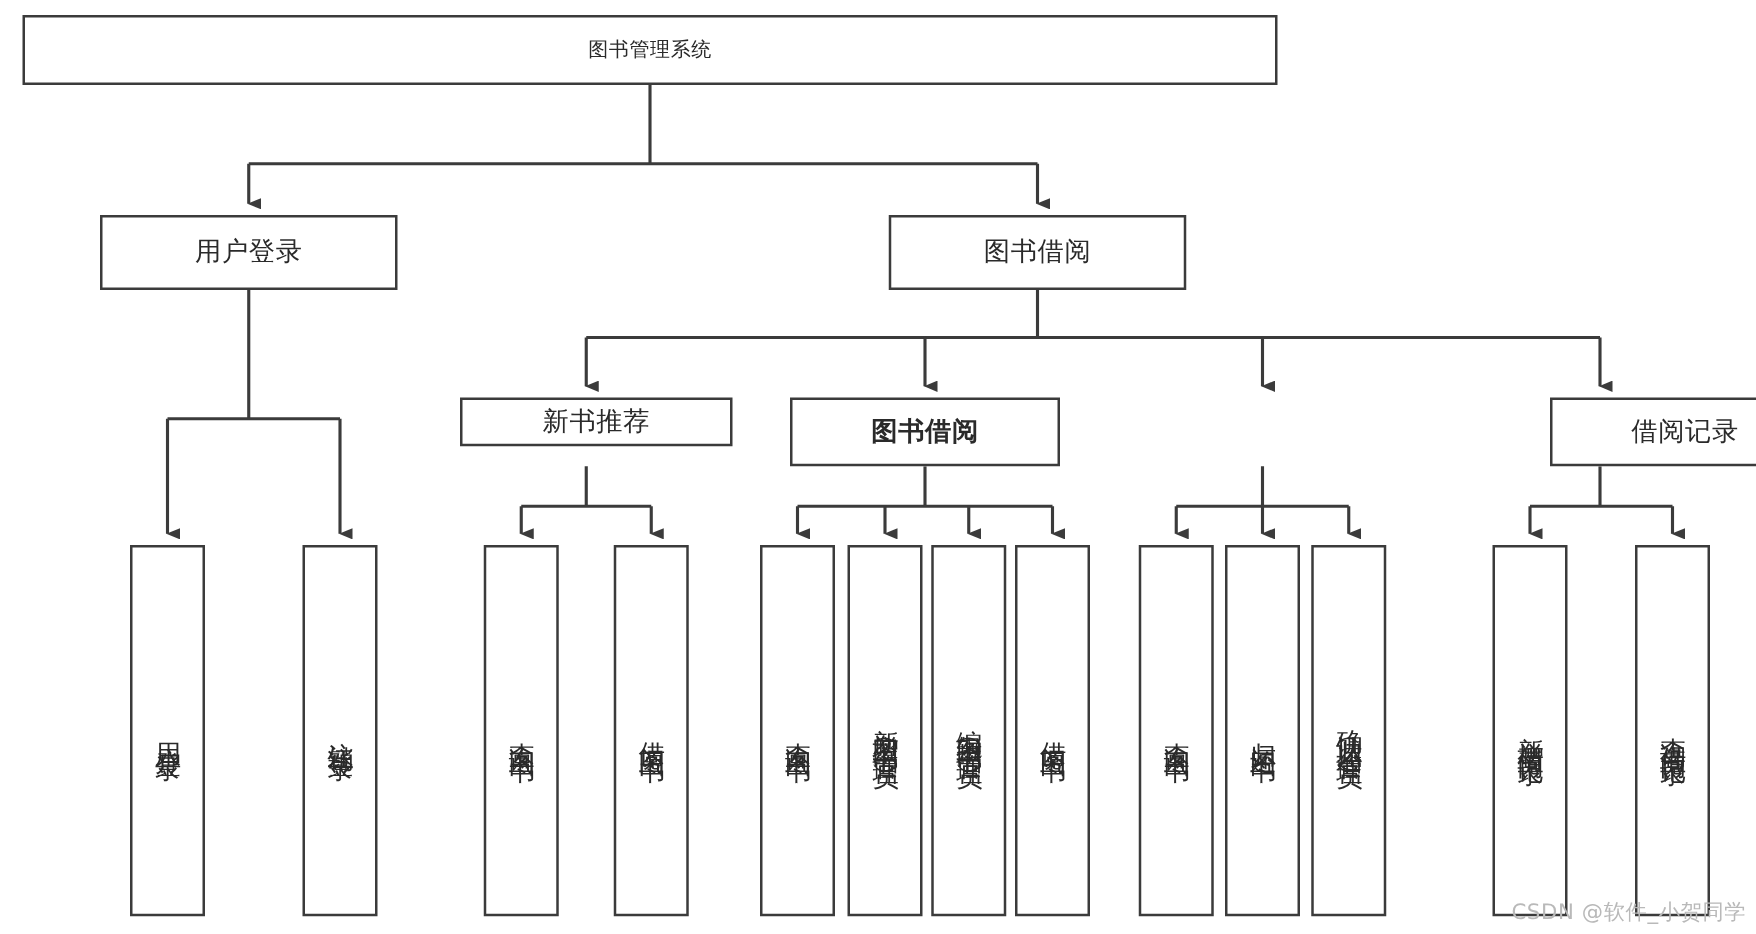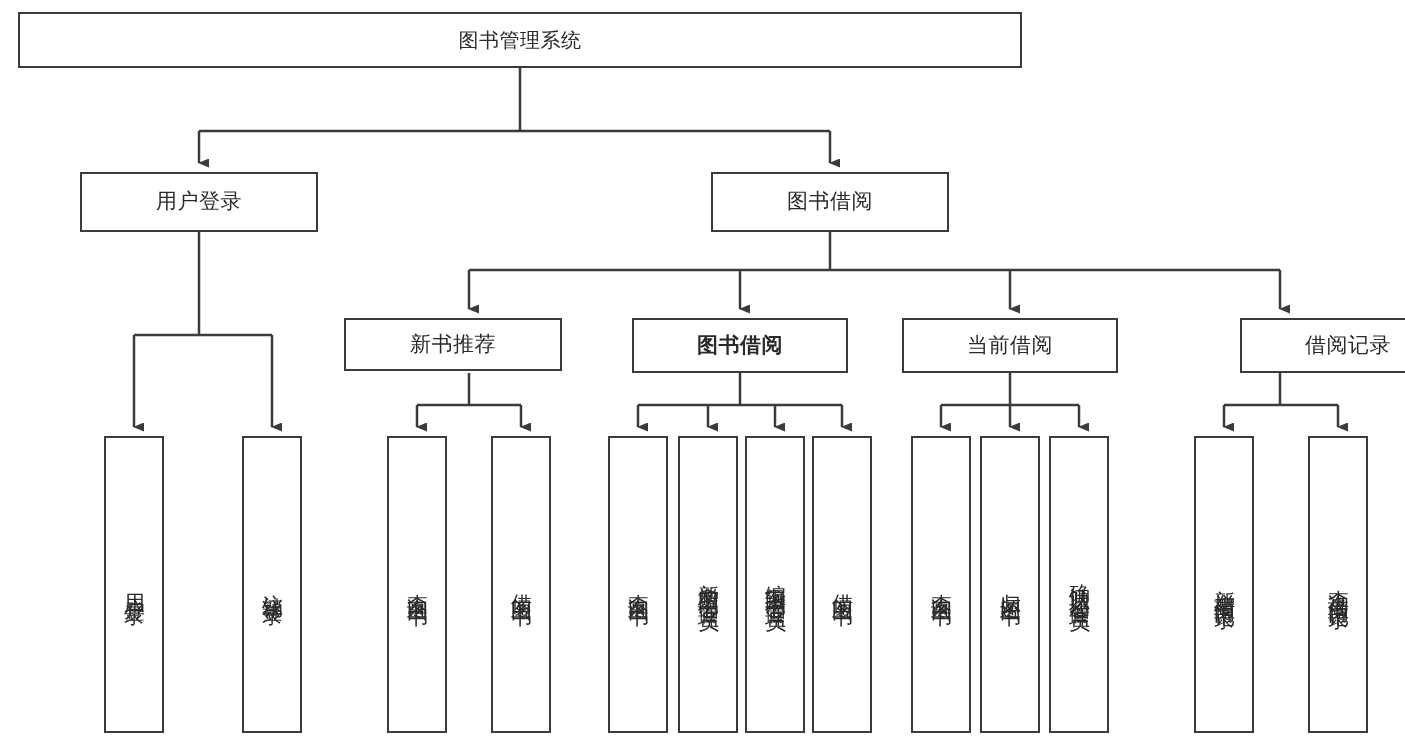--- a/index.html
+++ b/index.html
@@ -34,21 +34,21 @@
     align-items: center;
     justify-content: center;
     color: #2a2a2a;
   }
   .node-h {
     font-size: 21px;
     letter-spacing: 0.5px;
     line-height: 1.1;
     white-space: nowrap;
   }
-  .node-root { font-size: 20px; }
+  .node-root { font-size: 16px; }
   .leaf-label {
     writing-mode: vertical-rl;
     text-orientation: upright;
     letter-spacing: 4px;
     font-size: 21px;
     line-height: 1.0;
     white-space: nowrap;
     color: #2a2a2a;
   }
   .watermark {
@@ -122,28 +122,25 @@
     <span>图书管理系统</span>
   </div>
 
   <div class="node node-h" style="left:80px; top:172px; width:238px; height:60px;">
     <span>用户登录</span>
   </div>
   <div class="node node-h" style="left:711px; top:172px; width:238px; height:60px;">
     <span>图书借阅</span>
   </div>
 
-  <div class="node node-h" style="left:344px; top:318px; width:218px; height:53px;">
+  <div class="node node-h" style="left:368px; top:318px; width:218px; height:39px;">
     <span>新书推荐</span>
   </div>
   <div class="node node-h" style="left:632px; top:318px; width:216px; height:55px;font-weight:bold;">
     <span>图书借阅</span>
-  </div>
-  <div class="node node-h" style="left:902px; top:318px; width:216px; height:55px;">
-    <span>当前借阅</span>
   </div>
   <div class="node node-h" style="left:1240px; top:318px; width:216px; height:55px;">
     <span>借阅记录</span>
   </div>
 
   <div class="node" style="left:104px; top:436px; width:60px; height:297px;">
     <span class="leaf-label">用户登录</span>
   </div>
   <div class="node" style="left:242px; top:436px; width:60px; height:297px;">
     <span class="leaf-label">注销登录</span>
@@ -179,14 +176,15 @@
     <span class="leaf-label">确认归还（管理员）</span>
   </div>
 
   <div class="node" style="left:1194px; top:436px; width:60px; height:297px;">
     <span class="leaf-label">新增借阅记录</span>
   </div>
   <div class="node" style="left:1308px; top:436px; width:60px; height:297px;">
     <span class="leaf-label">查询借阅记录</span>
   </div>
 
+  <div class="watermark">CSDN @软件_小贺同学</div>
 
 </div>
 
 </body></html>

